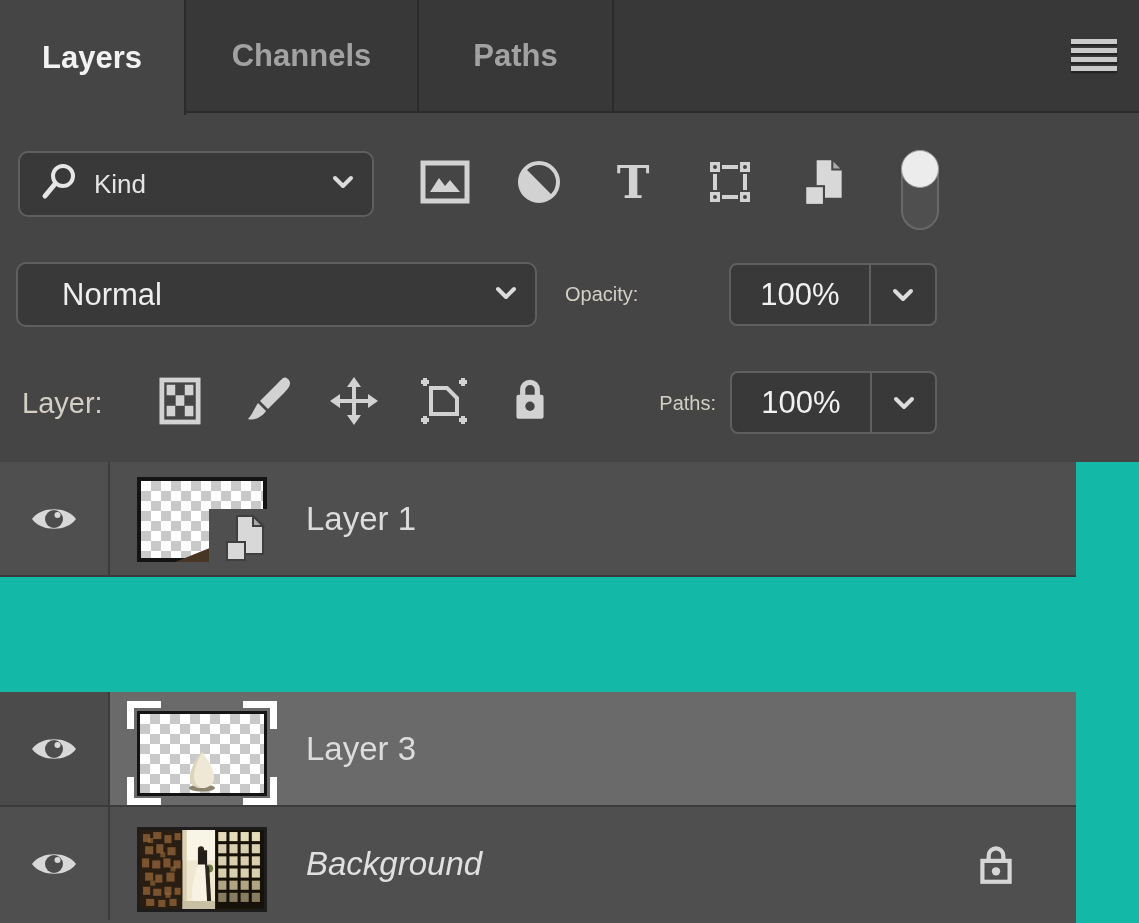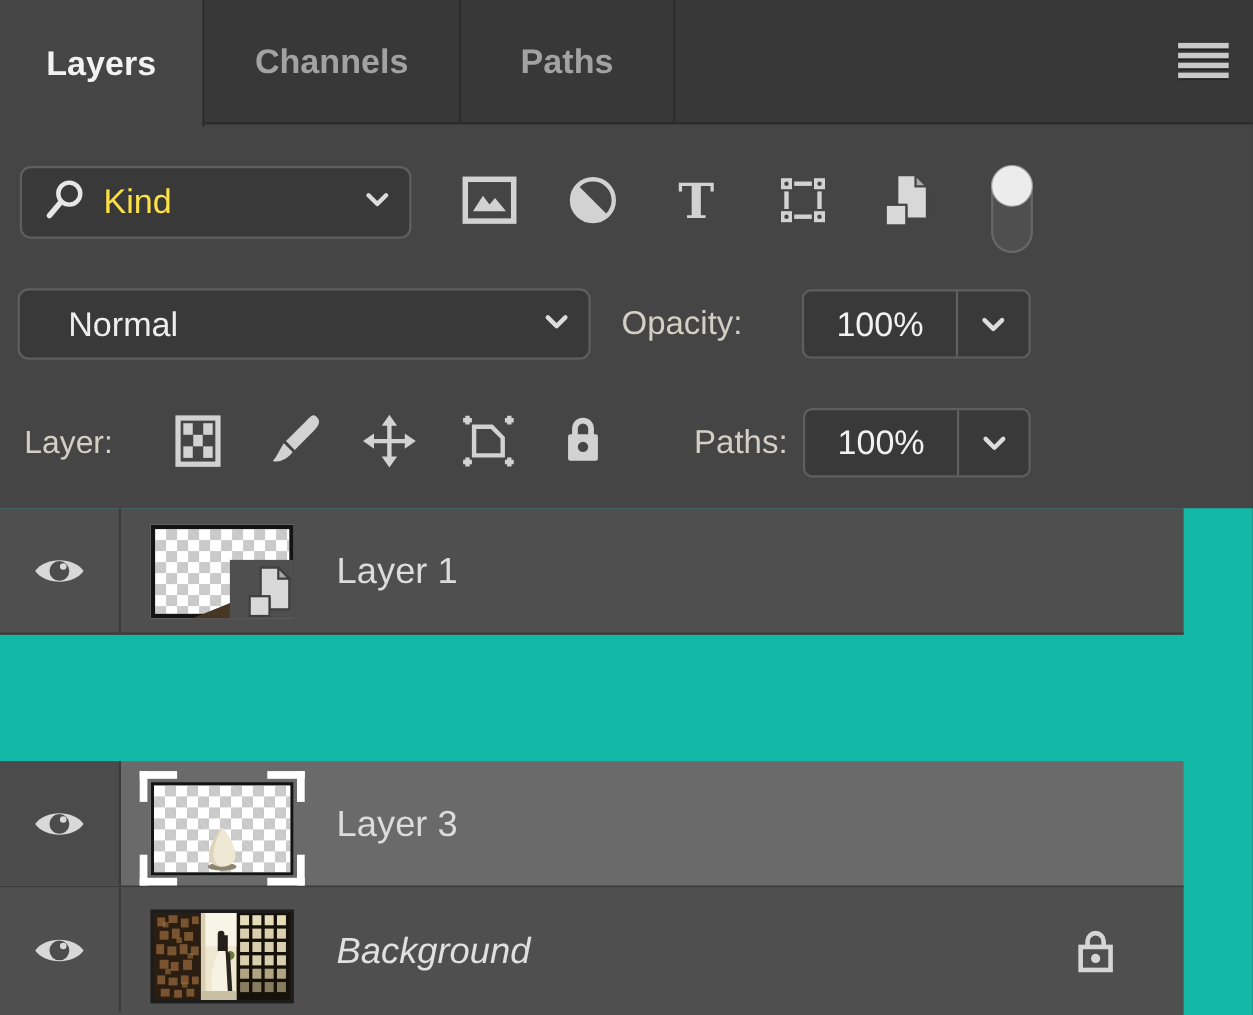--- a/index.html
+++ b/index.html
@@ -17,26 +17,26 @@
   .tab-channels{left:186px;width:233px;}
   .tab-paths{left:419px;width:195px;}
   .menu-btn{position:absolute;right:22px;top:39px;width:46px;height:33px;}
   .menu-btn .bar{height:5px;margin-bottom:4px;background:#c9c9c9;box-shadow:0 2px 1px rgba(20,20,20,.55);}
   
   .combo{position:absolute;background:#393939;border:2px solid #5f5f5f;border-radius:10px;box-sizing:border-box;display:flex;align-items:center;}
   .combo .chev{position:absolute;right:18px;top:50%;transform:translateY(-50%);}
   .valuebox{position:absolute;background:#393939;border:2px solid #5f5f5f;border-radius:8px;box-sizing:border-box;display:flex;}
   .valuebox .val{flex:0 0 138px;text-align:center;font-size:31px;color:#f1f1f1;display:flex;align-items:center;justify-content:center;}
   .valuebox .chevcell{flex:1;border-left:2px solid #5f5f5f;display:flex;align-items:center;justify-content:center;}
-  .label{position:absolute;font-size:30px;color:#d3cfc5;display:flex;align-items:center;}
+  .label{position:absolute;font-size:20px;color:#d3cfc5;display:flex;align-items:center;}
   .iconbtn{position:absolute;width:52px;height:56px;display:flex;align-items:center;justify-content:center;}
   
   .kind-combo{left:18px;top:151px;width:356px;height:66px;}
   .kind-combo .mag{margin-left:20px;}
-  .kind-combo .kind-text{font-size:31px;color:#fde047;margin-left:14px;}
+  .kind-combo .kind-text{font-size:26px;color:#e5e5e5;margin-left:14px;}
   .toggle{position:absolute;left:901px;top:150px;width:38px;height:80px;border-radius:20px;background:#4f4f4f;border:2px solid #686868;box-sizing:border-box;}
   .toggle .knob{position:absolute;left:-2px;top:-2px;width:38px;height:38px;border-radius:50%;background:#ececec;border:1px solid #9a9a9a;box-sizing:border-box;}
   
   .blend-combo{left:16px;top:262px;width:521px;height:65px;}
   .blend-combo .mode-text{font-size:31px;color:#eeeeee;margin-left:44px;}
   .opacity-label{left:565px;top:262px;height:65px;}
   .opacity-box{left:729px;top:263px;width:208px;height:63px;}
   
   .lock-label{left:22px;top:372px;height:62px;font-size:29px;}
   .fill-label{left:630px;top:372px;width:86px;height:62px;justify-content:flex-end;}

